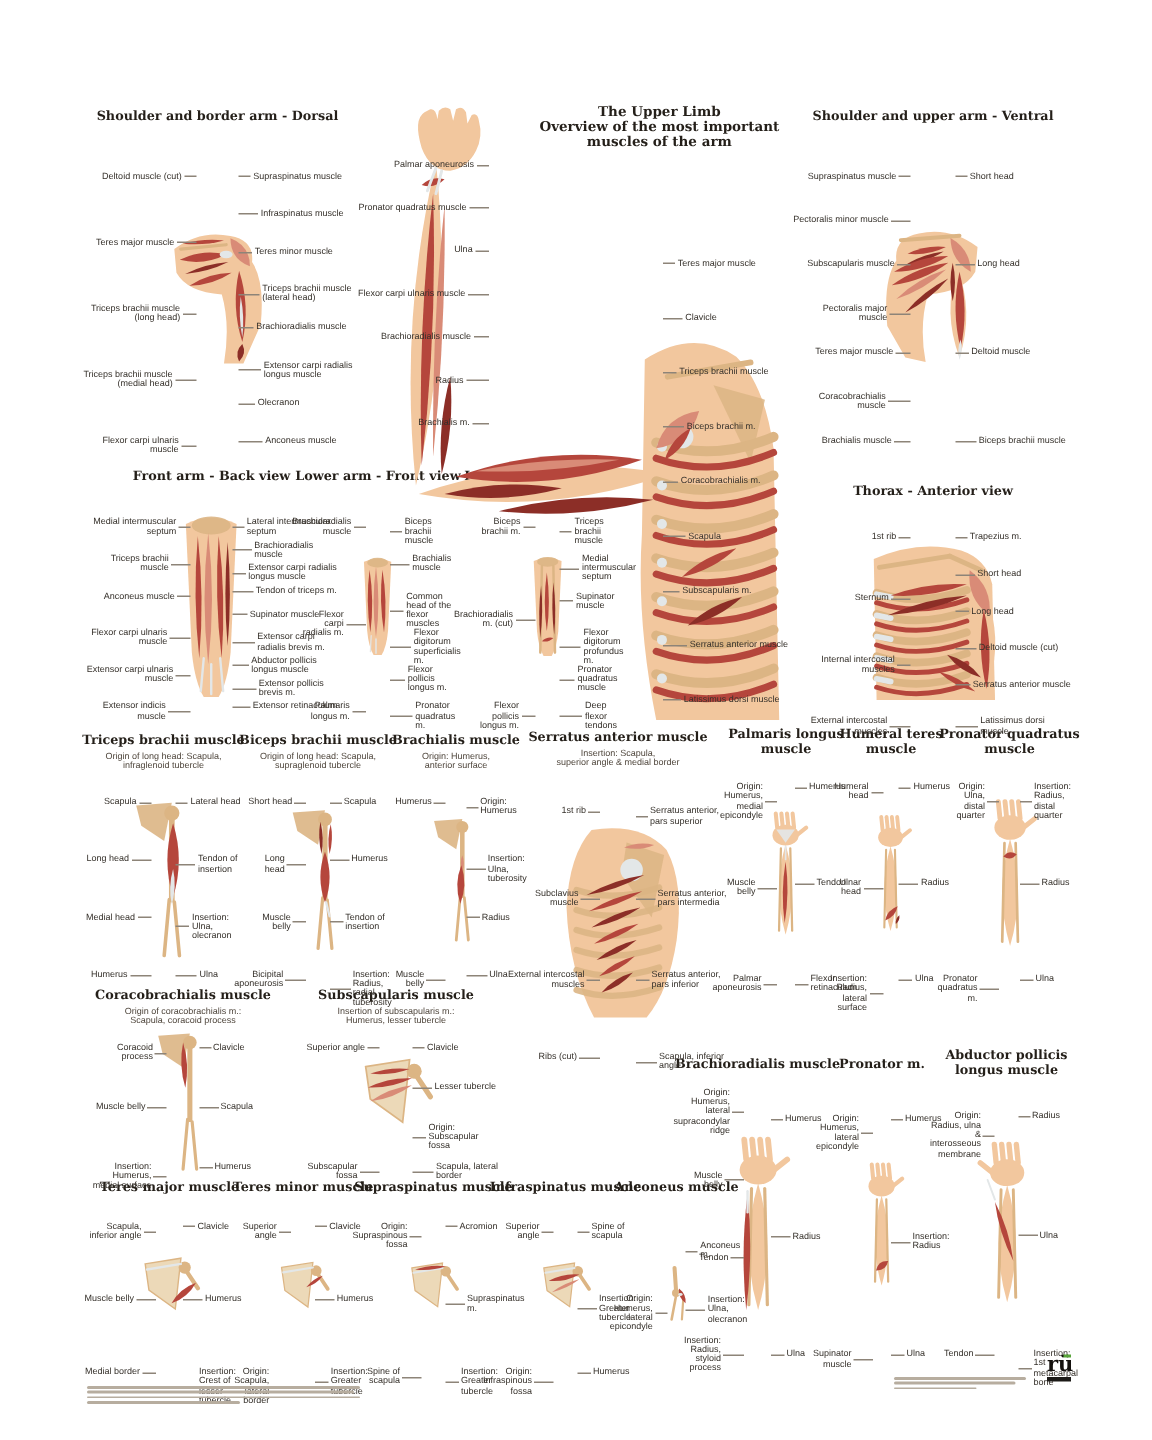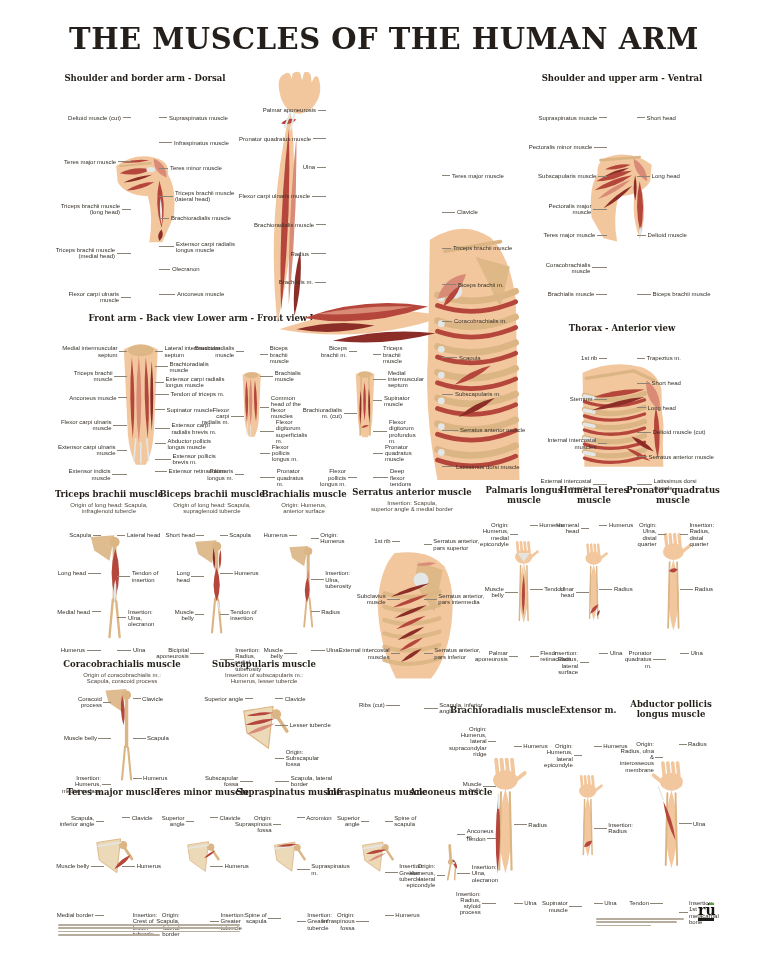--- a/index.html
+++ b/index.html
@@ -27,21 +27,20 @@
   .logo{position:absolute;left:698px;top:903px;width:24px;z-index:4;}
   .logo .glyph{font-family:"DejaVu Serif",serif;font-weight:bold;font-size:14px;
     color:#14110e;line-height:1;position:relative;}
   .logo .glyph::after{content:"";position:absolute;top:0px;left:11px;width:5px;height:2.2px;background:#58a43a;}
   .logo .bar{width:16px;height:3px;background:#1c1a17;margin-top:1px;}
 </style>
 </head>
 <body>
 
 <div class="poster">
-  <div class="main-title">THE MUSCLES OF THE HUMAN ARM</div>
   <div id="panels">
       <div class="panel" style="left: 55px; top: 74px; width: 180px; height: 236px;">
         <div class="panel-title">Shoulder and border arm - Dorsal</div>
         <div class="fig" style="left: 30%; right: 30%; top: 14px;">
           <svg viewBox="0 0 100 130" preserveAspectRatio="xMidYMid meet">
             <path d="M10 22 Q34 4 62 10 Q84 14 82 34 Q94 52 90 92 L74 128 L56 128 Q62 92 54 64 Q22 62 12 44 Z" fill="#f2c79e"></path>
             <line x1="16" y1="22" x2="58" y2="18" stroke="#dcb584" stroke-width="3" stroke-linecap="round"></line>
             <path d="M18 17 Q37.275458698970034 18.98914352028714 56 14 Q36.724541301029966 12.01085647971286 18 17Z" fill="#b5463c"></path>
             <path d="M15 32 Q37.424006865396514 37.44645904241003 58 27 Q35.575993134603486 21.553540957589973 15 32Z" fill="#b5463c"></path>
             <path d="M20 45 Q41.06062593208417 43.356821571215164 60 34 Q38.93937406791583 35.643178428784836 20 45Z" fill="#8c2e27"></path>
@@ -100,20 +99,23 @@
         <div class="lbl right" style="top: 191.874px; width: 42%;">
           <span class="ln" style="width: 11px;"></span>
           <span class="tx">Olecranon</span>
         </div>
         <div class="lbl right" style="top: 217.1px; width: 42%;">
           <span class="ln" style="width: 16px;"></span>
           <span class="tx">Anconeus muscle</span>
         </div>
       </div>
       <div class="panel" style="left: 238px; top: 70px; width: 292px; height: 414px;">
+        <div class="panel-title ov" style="white-space: pre-line;">The Upper Limb
+Overview of the most important
+muscles of the arm</div>
         <div class="fig" style="left: 1%; right: 1%; top: 0px;">
           <svg viewBox="0 0 300 430" preserveAspectRatio="xMidYMid meet">
             <path d="M42 30 Q36 10 44 5 L48 3 Q52 2 53 10 L54 4 Q58 0 62 3 L64 11 L66 3 Q70 0 73 5 L74 13 L77 7 Q81 5 82 11 Q85 22 80 32 Q74 44 62 46 Q48 46 42 30 Z" fill="#f2c79e"></path>
             <path d="M52 40 Q26.03635089130909 151.82526067468285 38 266 Q63.96364910869091 154.17473932531715 52 40Z" fill="#f2c79e"></path>
             <path d="M40 272 Q129.33414011250647 287.9267514063309 215 258 Q125.66585988749353 242.07324859366912 40 272Z" fill="#f2c79e"></path>
             <path d="M198 178 Q232 156 262 176 Q282 196 288 240 L292 430 L206 430 Q192 360 196 300 Z" fill="#f2c79e"></path>
             <path d="M42 56 Q51.21267812518167 58.85071250072666 58 52 Q48.78732187481833 49.14928749927334 42 56Z" fill="#b5463c"></path>
             <path d="M50 62 Q39.00619674792256 156.70552407359673 42 252 Q52.99380325207744 157.29447592640327 50 62Z" fill="#b5463c"></path>
             <path d="M58 70 Q49.005157298948504 157.77296169540676 50 246 Q58.994842701051496 158.22703830459324 58 70Z" fill="#d98b77"></path>
             <line x1="46" y1="60" x2="52" y2="44" stroke="#e3e7e8" stroke-width="2" stroke-linecap="round"></line>
@@ -967,21 +969,21 @@
         <div class="lbl right" style="top: 115.73px; width: 42%;">
           <span class="ln" style="width: 13px;"></span>
           <span class="tx">Radius</span>
         </div>
         <div class="lbl right" style="top: 194.3px; width: 42%;">
           <span class="ln" style="width: 9px;"></span>
           <span class="tx">Ulna</span>
         </div>
       </div>
       <div class="panel" style="left: 552px; top: 706px; width: 72px; height: 212px;">
-        <div class="panel-title">Extensor m.</div>
+        <div class="panel-title">Pronator m.</div>
         <div class="fig" style="left: 24%; right: 24%; top: 14px;">
           <svg viewBox="0 0 60 140" preserveAspectRatio="xMidYMid meet">
             <line x1="21" y1="20" x2="19.5" y2="5" stroke="#f2c79e" stroke-width="4.4" stroke-linecap="round"></line>
             <line x1="27" y1="20" x2="25.5" y2="5" stroke="#f2c79e" stroke-width="4.4" stroke-linecap="round"></line>
             <line x1="33" y1="20" x2="31.5" y2="5" stroke="#f2c79e" stroke-width="4.4" stroke-linecap="round"></line>
             <line x1="39" y1="20" x2="37.5" y2="5" stroke="#f2c79e" stroke-width="4.4" stroke-linecap="round"></line>
             <line x1="42" y1="28" x2="52" y2="20" stroke="#f2c79e" stroke-width="4.4" stroke-linecap="round"></line>
             <ellipse cx="30" cy="28" rx="14" ry="11" fill="#f2c79e"></ellipse>
             <path d="M30 38 Q16 86 30 134 Q44 86 30 38Z" fill="#f2c79e"></path>
             <line x1="25" y1="42" x2="23" y2="130" stroke="#dcb584" stroke-width="2.4" stroke-linecap="round"></line>

